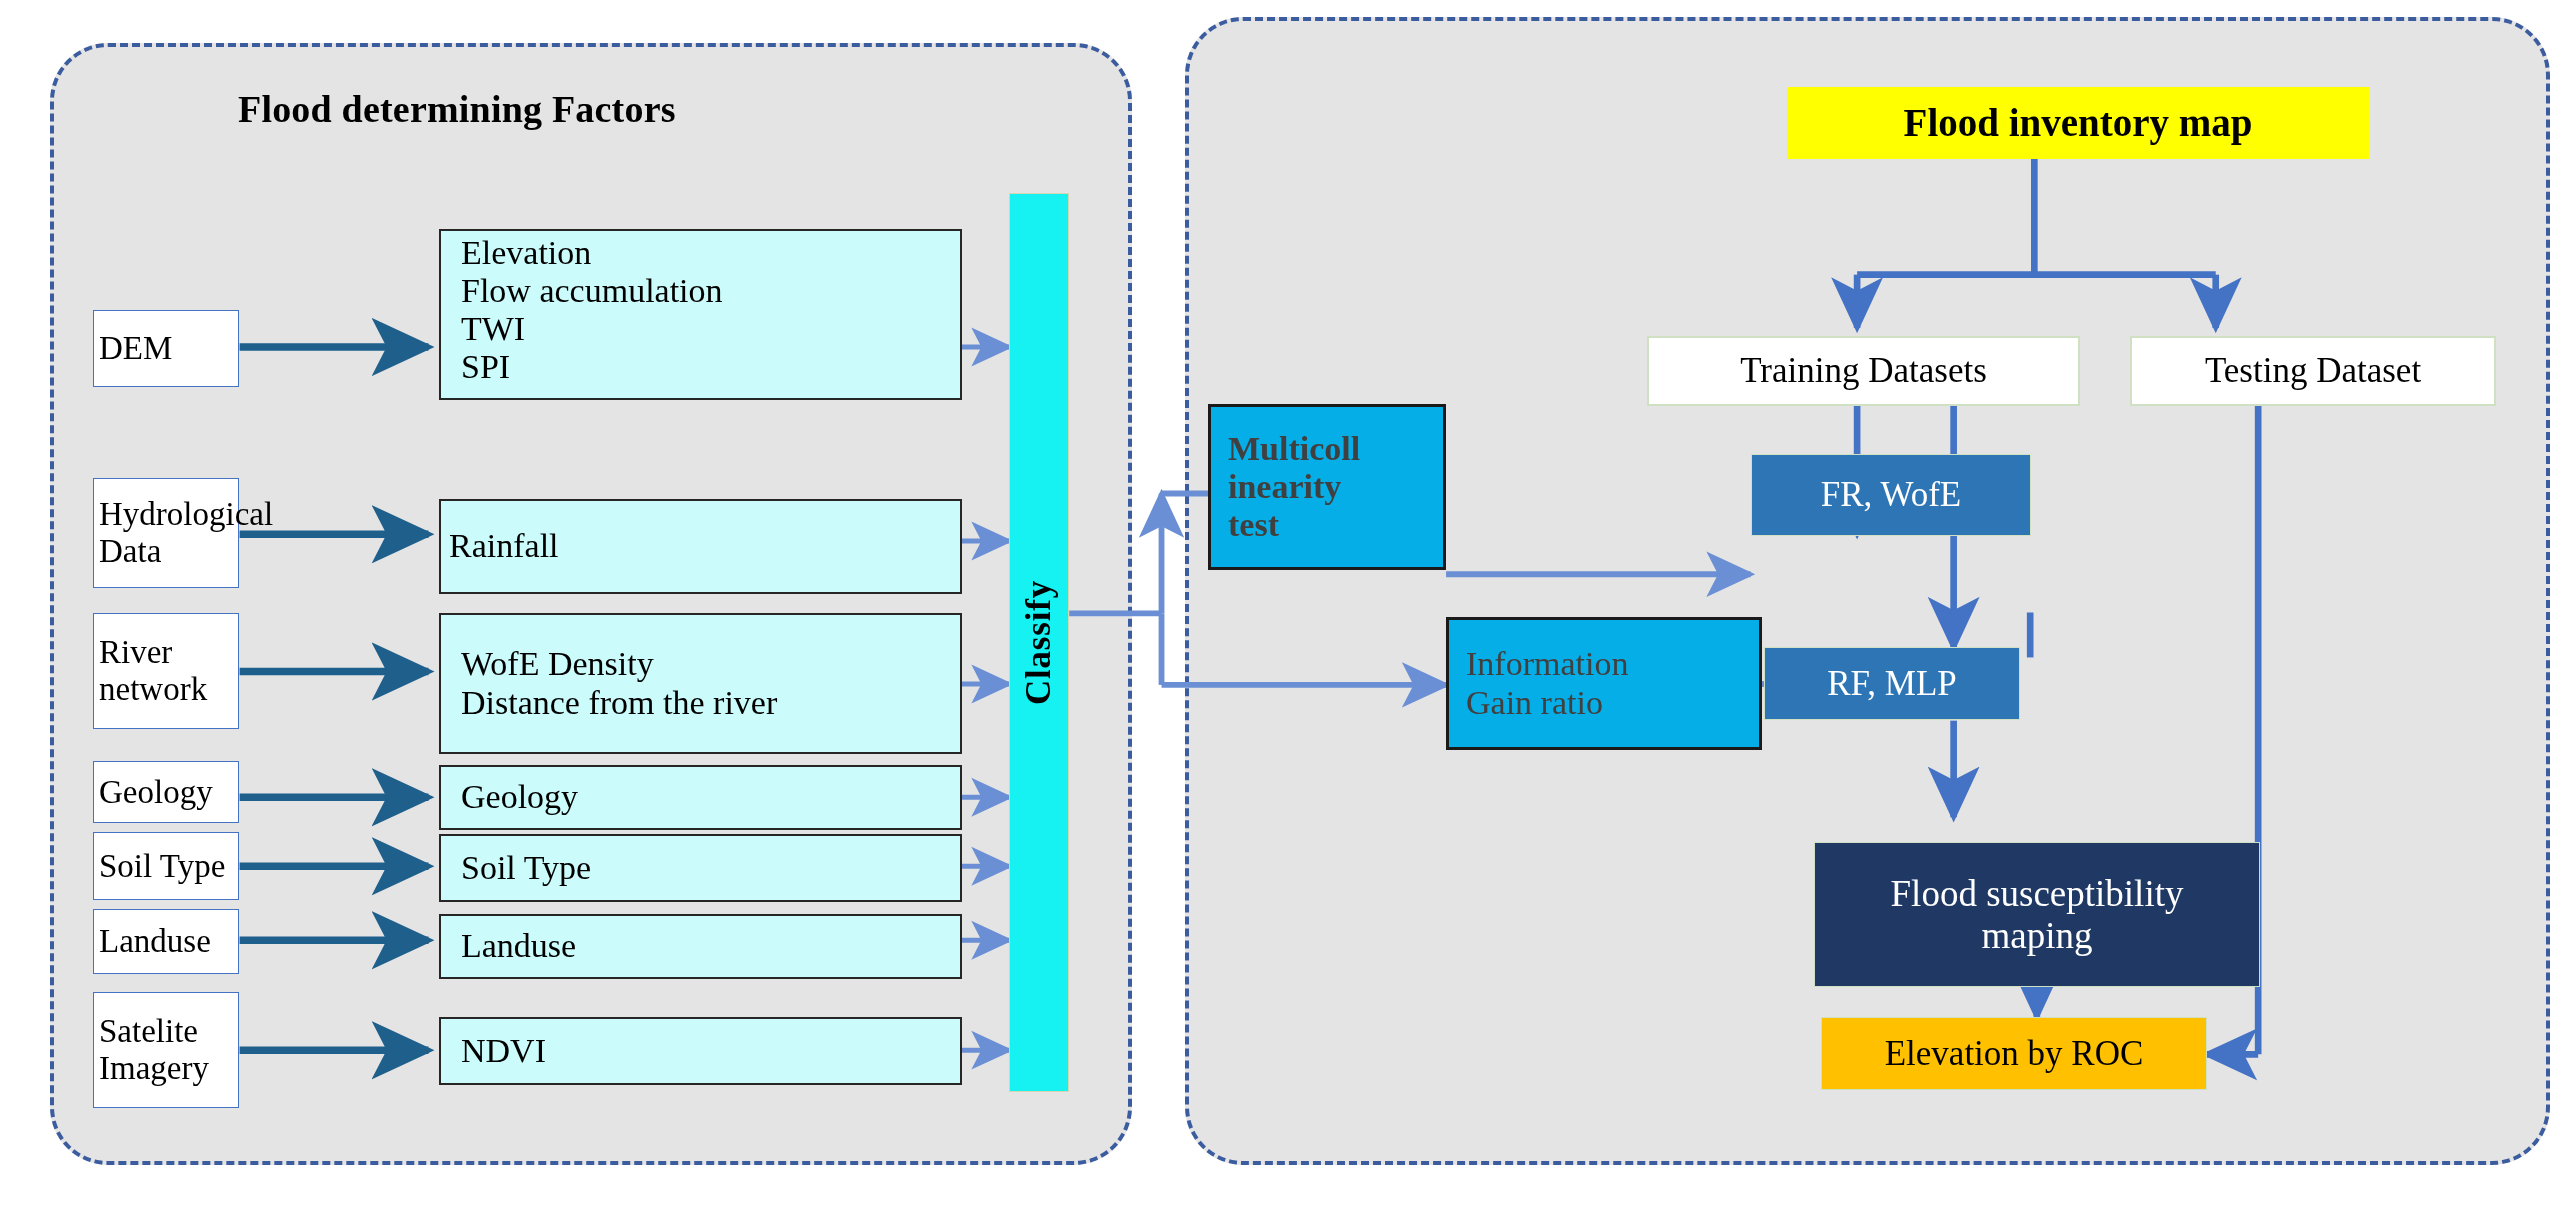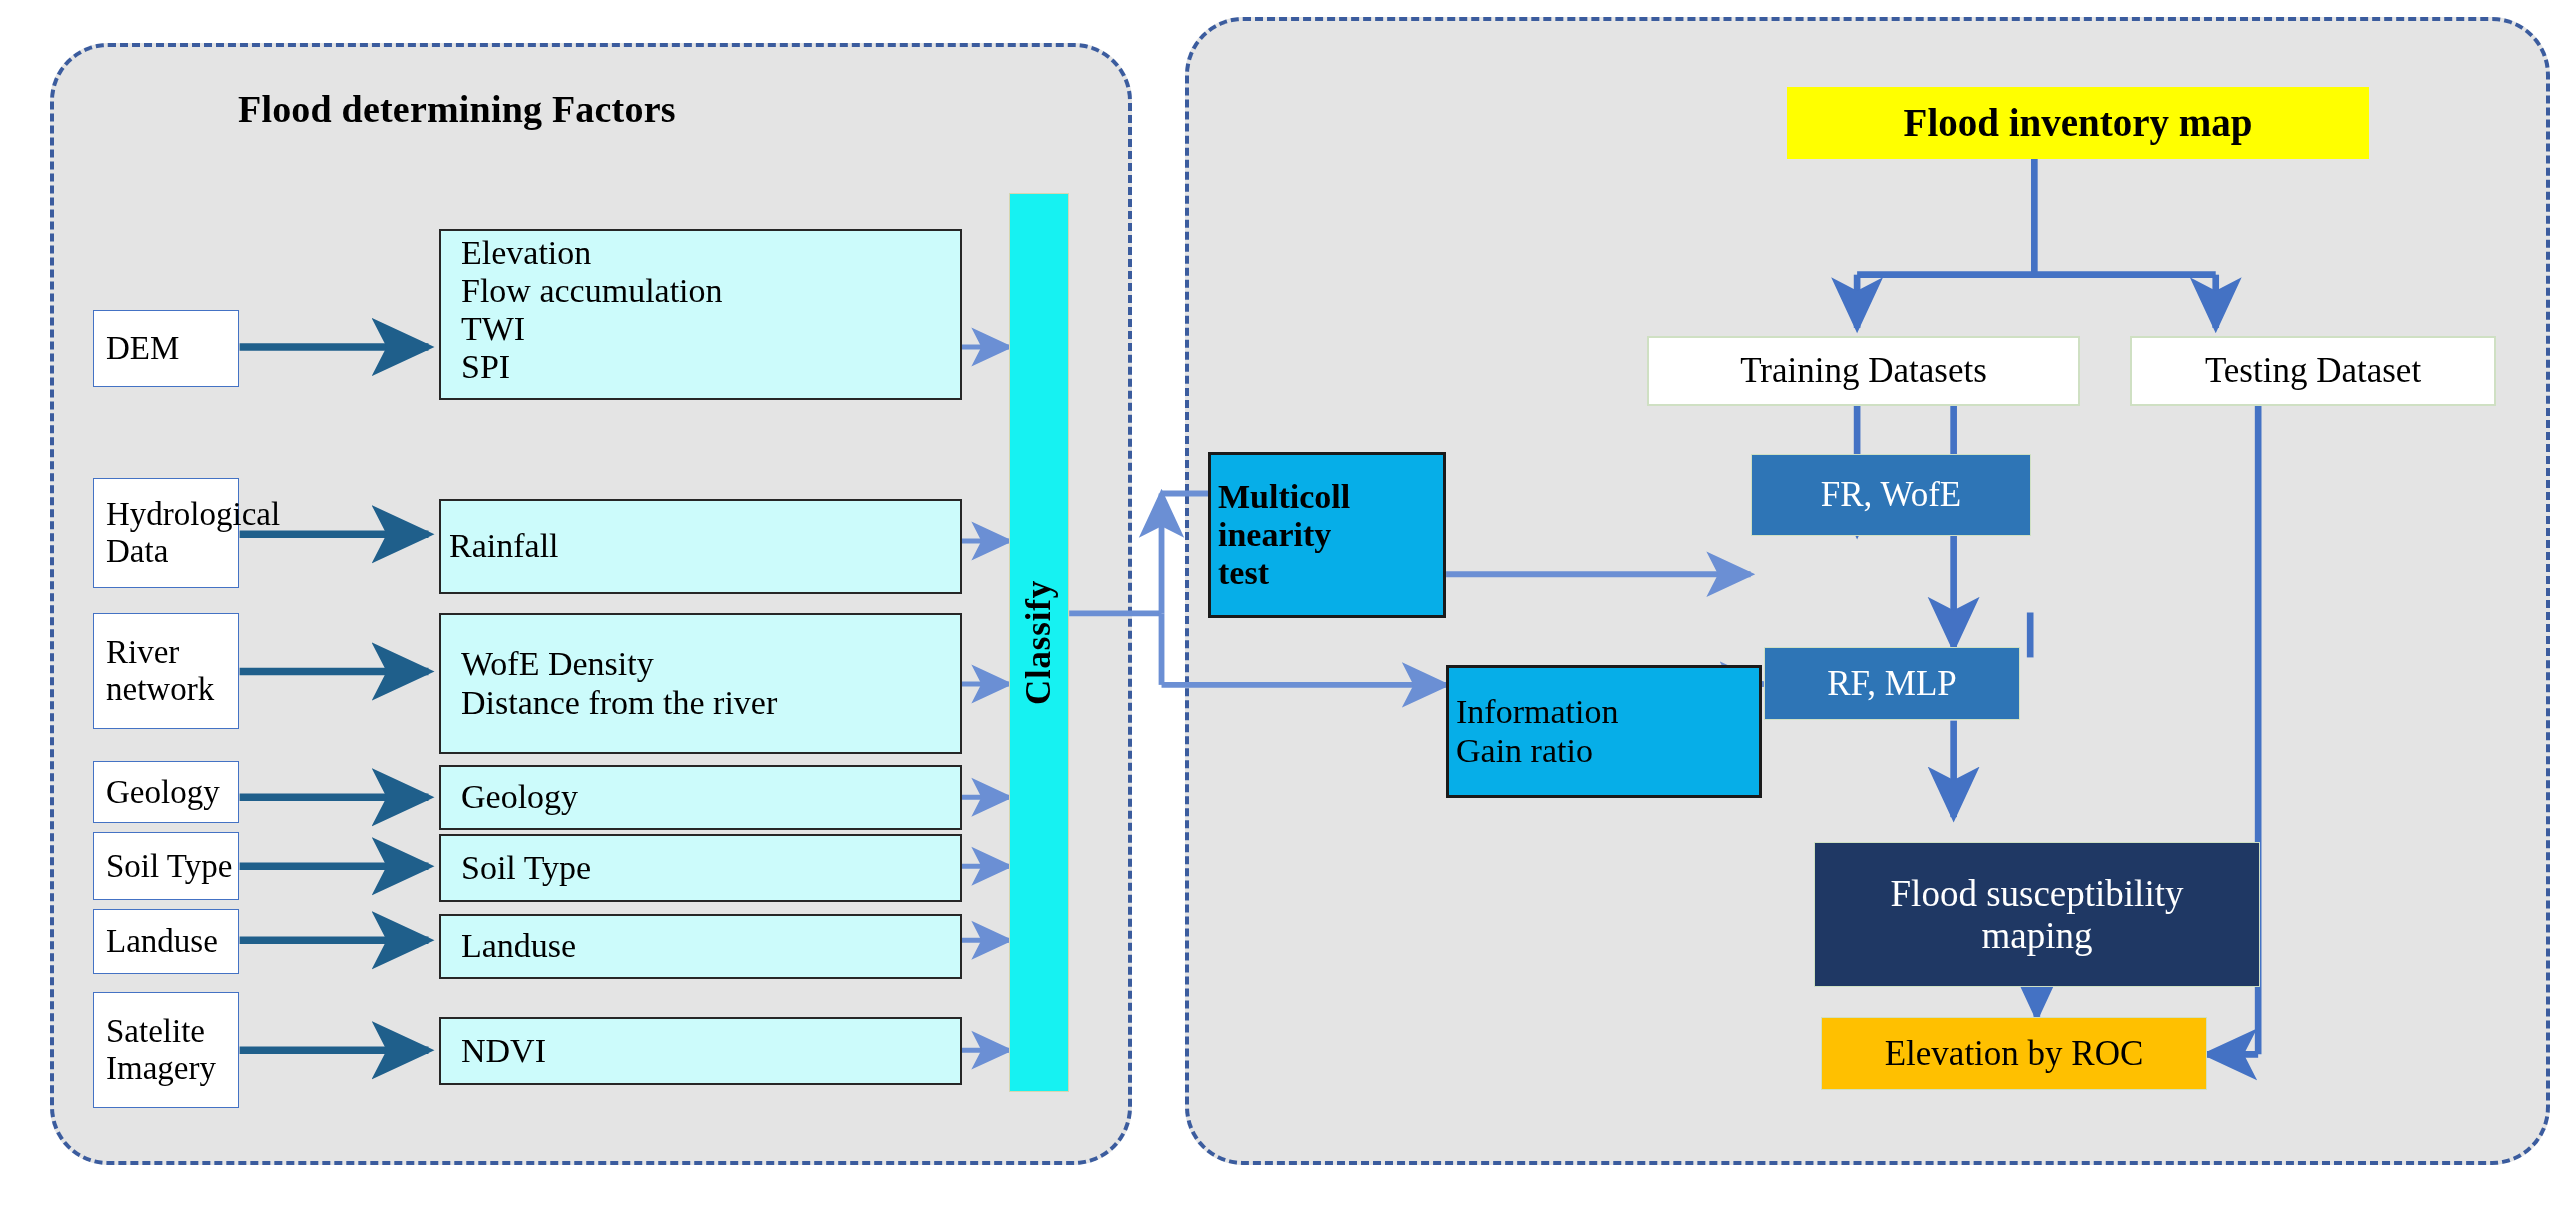--- a/index.html
+++ b/index.html
@@ -43,21 +43,21 @@
     white-space: pre-line;
   }
   .node.lefttxt { justify-content: flex-start; text-align: left; }
 
   
   .src {
     background: #ffffff;
     border: 1.7px solid #4472c4;
     color: #000000;
     font-size: 33px;
-    padding-left: 12px;
+    padding-left: 5px;
   }
   
   .factor {
     background: #ccfbfb;
     border: 2.5px solid #262626;
     color: #000000;
     font-size: 34px;
     padding-left: 20px;
   }
   
@@ -100,25 +100,24 @@
     color: #000000;
     font-size: 35px;
     justify-content: center;
     text-align: center;
     margin-top: 8px;
   }
   
   .process {
     background: #06aee8;
     border: 3.3px solid #1a1a1a;
-    color: #000000;
+    color: #404040;
     font-size: 34px;
     font-weight: bold;
-    padding-left: 7px;
-    margin-top: 48px;
+    padding-left: 17px;
   }
   .process.notbold { font-weight: normal; }
   
   .model {
     background: #2e75b6;
     border: 1.7px solid #cfe0c3;
     color: #ffffff;
     font-size: 35px;
     justify-content: center;
     text-align: center;

